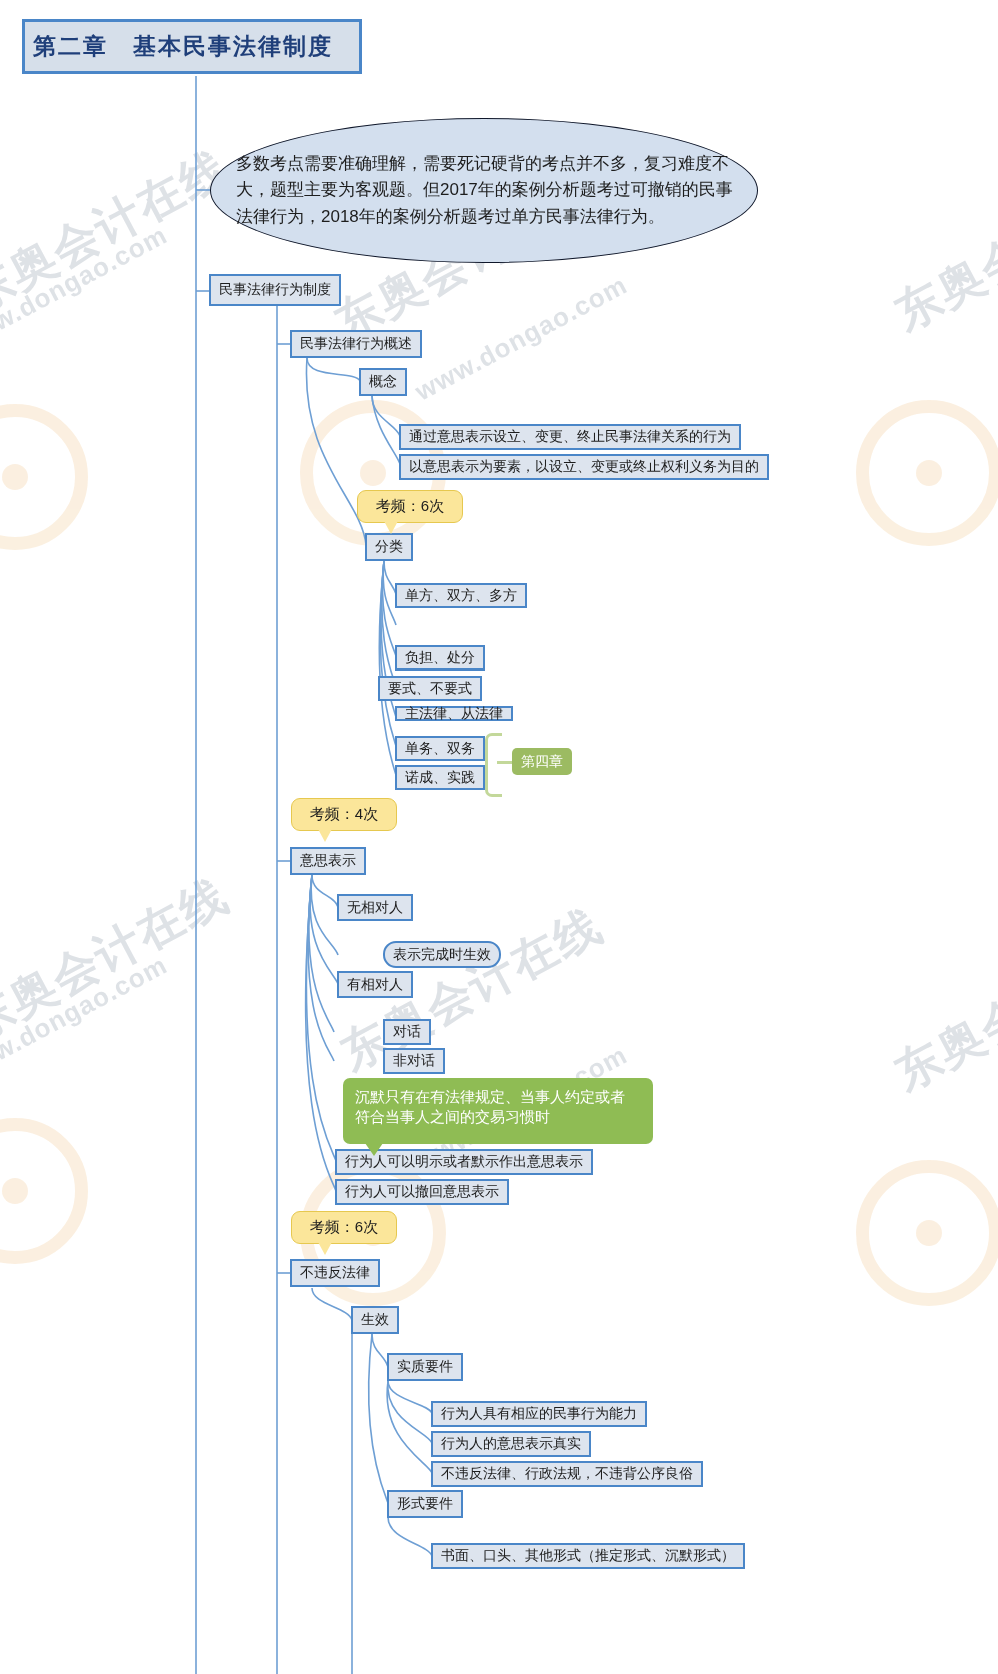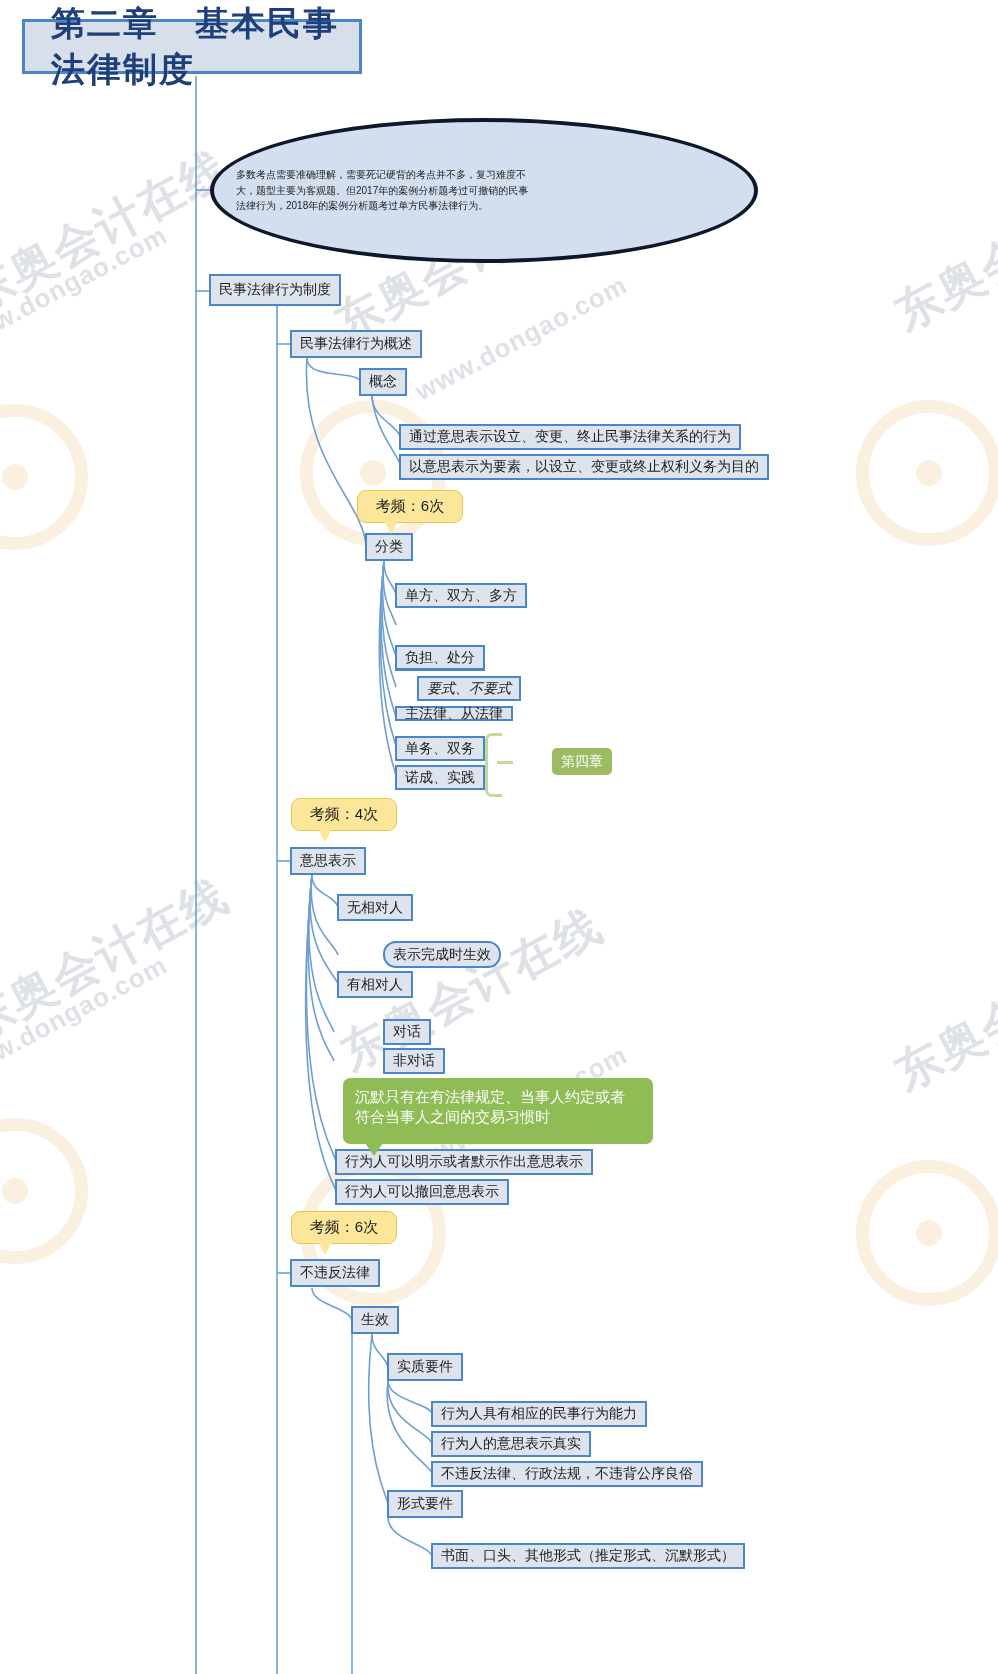--- a/index.html
+++ b/index.html
@@ -47,29 +47,29 @@
     color:#1d1d1d;
     font-size:14px;
     line-height:1.15;
     padding:4px 8px 5px 8px;
     white-space:nowrap;
     display:flex;align-items:center;
   }
   .title-node{
     position:absolute;z-index:3;box-sizing:border-box;
     background:#d6dfea;border:3px solid #4a86c8;
-    color:#1f3f7a;font-weight:bold;font-size:34px;
+    color:#1f3f7a;font-weight:bold;font-size:23px;
     display:flex;align-items:center;
-    padding-left:26px;letter-spacing:2px;
+    padding-left:8px;letter-spacing:2px;
   }
   .ellipse-node{
     position:absolute;z-index:3;box-sizing:border-box;
-    background:#d3dfee;border:4px solid #0f172a;
+    background:#d3dfee;border:1px solid #0f172a;
     border-radius:50%;
-    color:#1d1d1d;font-size:10px;line-height:1.55;
+    color:#1d1d1d;font-size:17px;line-height:1.55;
     display:flex;align-items:center;justify-content:center;
     text-align:left;
   }
   .ellipse-node .inner{width:500px;padding:0 0 0 4px;}
   .callout{
     position:absolute;z-index:4;box-sizing:border-box;
     background:#fbe69a;border:1px solid #e6c84f;
     border-radius:9px;
     color:#1d1d1d;font-size:15px;
     display:flex;align-items:center;justify-content:center;
@@ -92,21 +92,21 @@
     content:"";position:absolute;left:22px;bottom:-12px;
     width:0;height:0;
     border-left:9px solid transparent;
     border-right:9px solid transparent;
     border-top:13px solid #8fbc54;
   }
   .green-tag{
     position:absolute;z-index:3;box-sizing:border-box;
     background:#9cbb62;border-radius:5px;
     color:#ffffff;font-size:14px;
-    display:flex;align-items:center;justify-content:center;margin-left:40px;
+    display:flex;align-items:center;justify-content:center;
   }
   .brace{
     position:absolute;z-index:2;
     border:3px solid #c3d89a;
     border-right:none;
     border-radius:7px 0 0 7px;
     background:transparent;
   }
   .brace-stem{position:absolute;z-index:2;background:#c3d89a;height:3px;}
 </style>
@@ -231,21 +231,21 @@
 
   <div class="node" style="left:395px;top:583px;height:25px;">
     <span>单方、双方、多方</span>
   </div>
   <div class="node" style="left:395px;top:614px;height:25px;margin-top:32px;">
     <span>有偿、无偿</span>
   </div>
   <div class="node" style="left:395px;top:645px;height:25px;">
     <span>负担、处分</span>
   </div>
-  <div class="node" style="left:417px;top:676px;height:25px;font-style:italic;">
+  <div class="node" style="left:378px;top:676px;height:25px;">
     <span>要式、不要式</span>
   </div>
   <div class="node" style="left:395px;top:706px;height:15px;">
     <span>主法律、从法律</span>
   </div>
   <div class="node" style="left:395px;top:736px;height:25px;">
     <span>单务、双务</span>
   </div>
   <div class="node" style="left:395px;top:765px;height:25px;">
     <span>诺成、实践</span>

